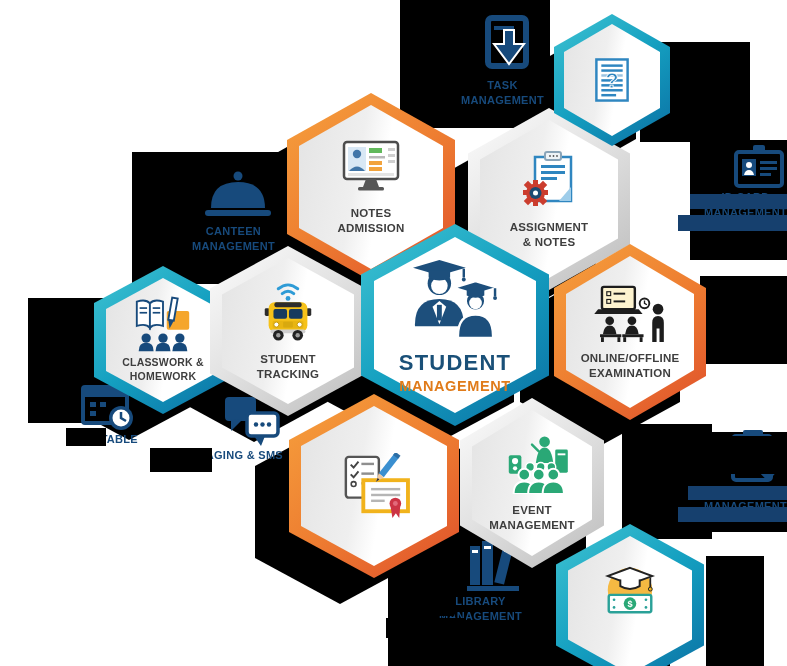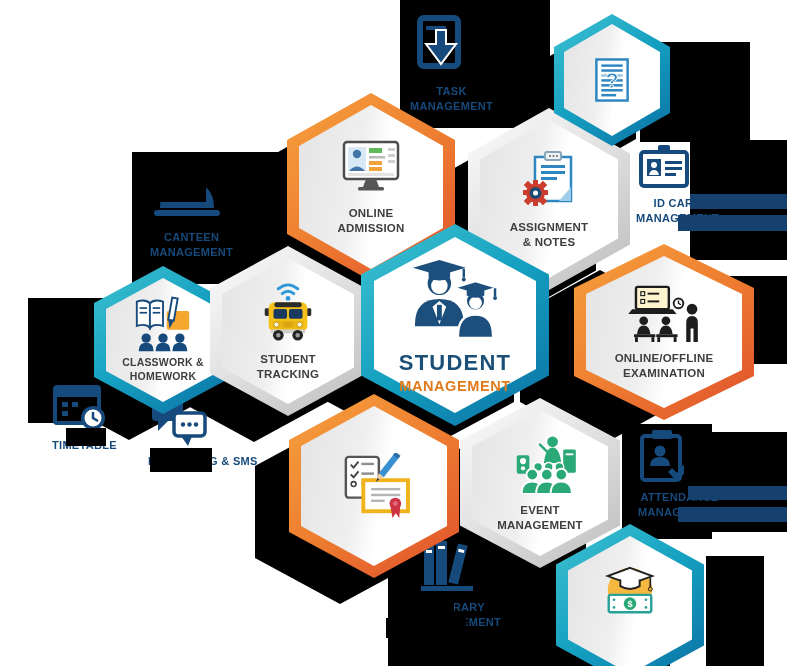--- a/index.html
+++ b/index.html
@@ -21,33 +21,33 @@
                justify-content:center;gap:9px;text-align:center;}
   .hex-label{font-size:11.5px;font-weight:700;color:#3e3e3e;line-height:1.3;white-space:pre-line;
              letter-spacing:.2px;}
   .hex-sm .hex-inner{inset:10px;}
   .hex-sm .hex-label{font-size:9.5px;}
   .hex-sm .hex-content{gap:5px;}
   .hex-lg .hex-inner{inset:13px;}
   .center-label1{font-size:22px;font-weight:700;color:#1a5078;letter-spacing:1.2px;}
   .center-label2{font-size:14.5px;font-weight:700;color:#e07b1a;letter-spacing:.6px;margin-top:2px;}
   
-  .peri{position:absolute;display:flex;flex-direction:column;align-items:flex-start;gap:6px;z-index:2;}
+  .peri{position:absolute;display:flex;flex-direction:column;align-items:flex-end;z-index:2;}
   .peri-label{font-size:11px;font-weight:700;color:#174a7c;line-height:1.35;white-space:pre-line;
               text-align:center;letter-spacing:.3px;}
   
   #hx-center{left:361px;top:224px;width:188px;height:202px;}
   #hx-admission{left:287px;top:93px;width:168px;height:188px;}
   #hx-assignment{left:468px;top:108px;width:162px;height:182px;}
   #hx-qpg{left:554px;top:14px;width:116px;height:132px;}
-  #hx-exam{left:554px;top:244px;width:180px;height:176px;margin-left:20px;}
+  #hx-exam{left:554px;top:244px;width:152px;height:176px;}
   #hx-classwork{left:94px;top:266px;width:138px;height:148px;}
   #hx-tracking{left:210px;top:246px;width:156px;height:170px;}
   #hx-report{left:289px;top:394px;width:170px;height:184px;}
-  #hx-event{left:460px;top:398px;width:160px;height:170px;text-decoration:underline;}
+  #hx-event{left:460px;top:398px;width:144px;height:170px;text-decoration:underline;}
   #hx-scholarship{left:556px;top:524px;width:148px;height:162px;}
   
   #p-task{left:410px;top:14px;width:134px;}
   #p-canteen{left:150px;top:166px;width:125px;}
   #p-idcard{left:636px;top:144px;width:151px;}
   #p-timetable{left:52px;top:382px;width:86px;}
   #p-messaging{left:148px;top:394px;width:135px;}
   #p-attendance{left:638px;top:428px;width:149px;}
   #p-library{left:418px;top:538px;width:104px;}
 </style>
@@ -192,21 +192,21 @@
         <rect x="33" y="17" width="16" height="2.5" fill="#b9b9b9"></rect>
         <rect x="33" y="22" width="13" height="4" fill="#f2a33c"></rect>
         <rect x="33" y="28" width="13" height="4" fill="#f2a33c"></rect>
         <rect x="52" y="9" width="7" height="3" fill="#cfcfcf"></rect>
         <rect x="52" y="15" width="7" height="3" fill="#cfcfcf"></rect>
         <rect x="52" y="21" width="7" height="3" fill="#cfcfcf"></rect>
         <rect x="12" y="34" width="46" height="3" fill="#e4e4e4"></rect>
         <path d="M30 40 h10 l3 8 h-16 z" fill="#565656"></path>
         <rect x="22" y="48" width="26" height="3.5" rx="1.5" fill="#565656"></rect>
       </svg>
-      <div class="hex-label">ONLINE
+      <div class="hex-label">NOTES
 ADMISSION</div>
     </div>
   </div>
 
   <div class="hex theme-silver" id="hx-assignment">
     <div class="hex-outer"></div>
     <div class="hex-inner"></div>
     <div class="hex-content">
       <svg width="64" height="62" viewBox="0 0 64 62">
         <rect x="18" y="8" width="36" height="44" fill="#fff" stroke="#2f86c0" stroke-width="2.5"></rect>

